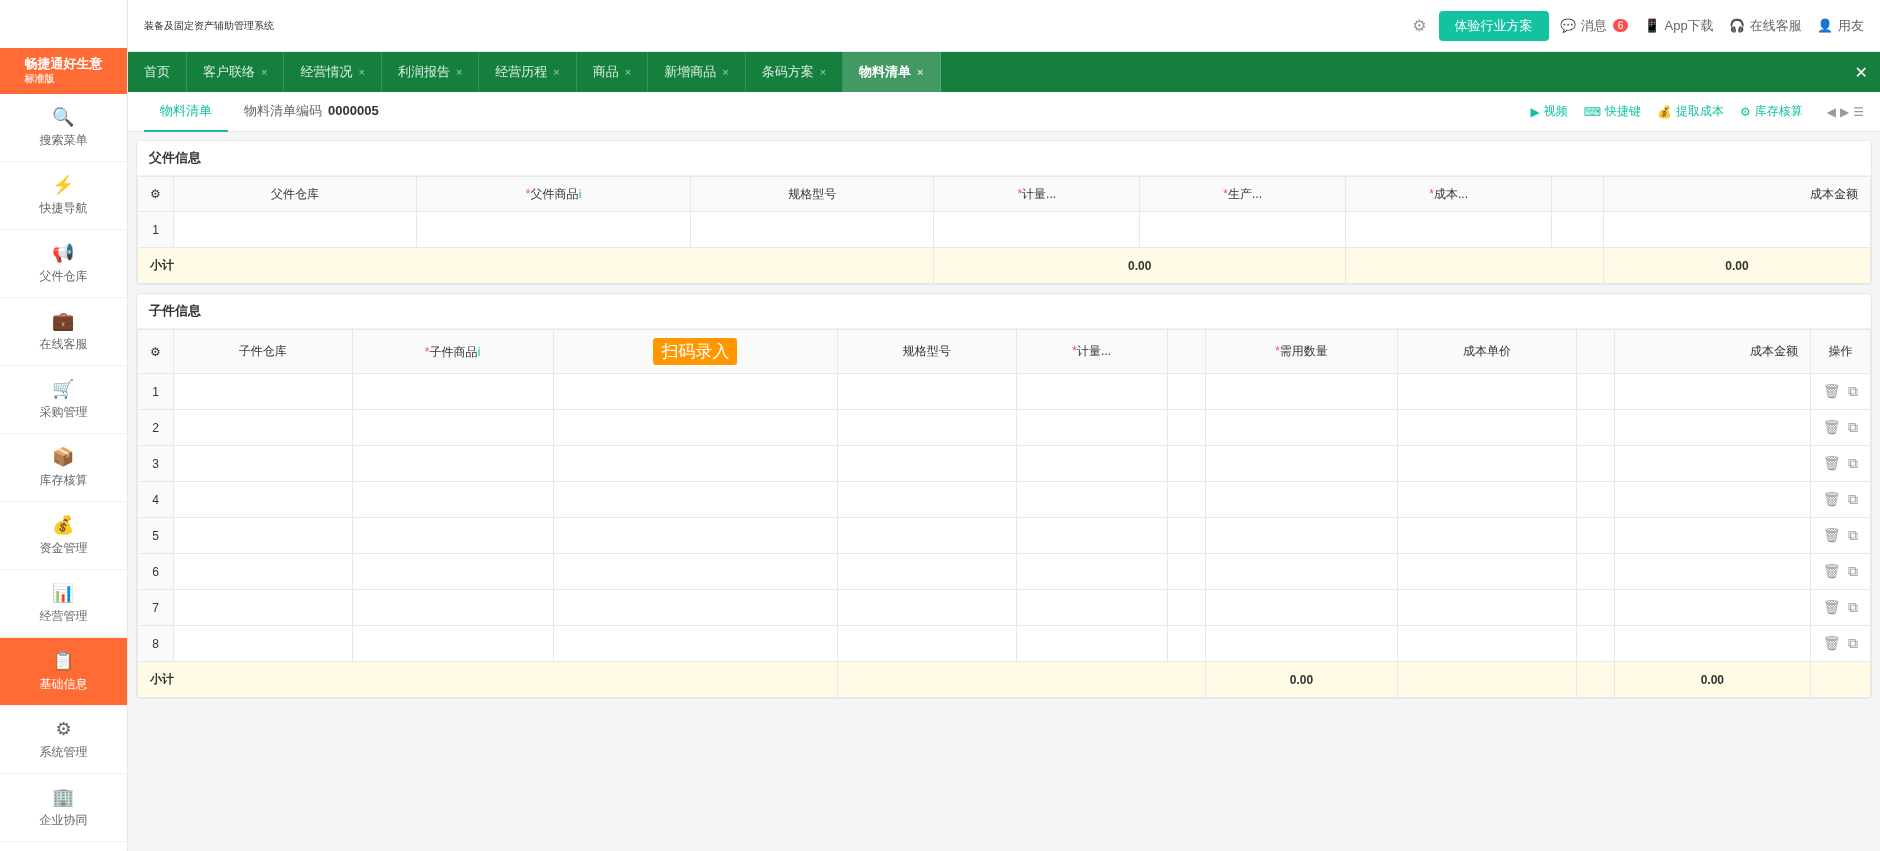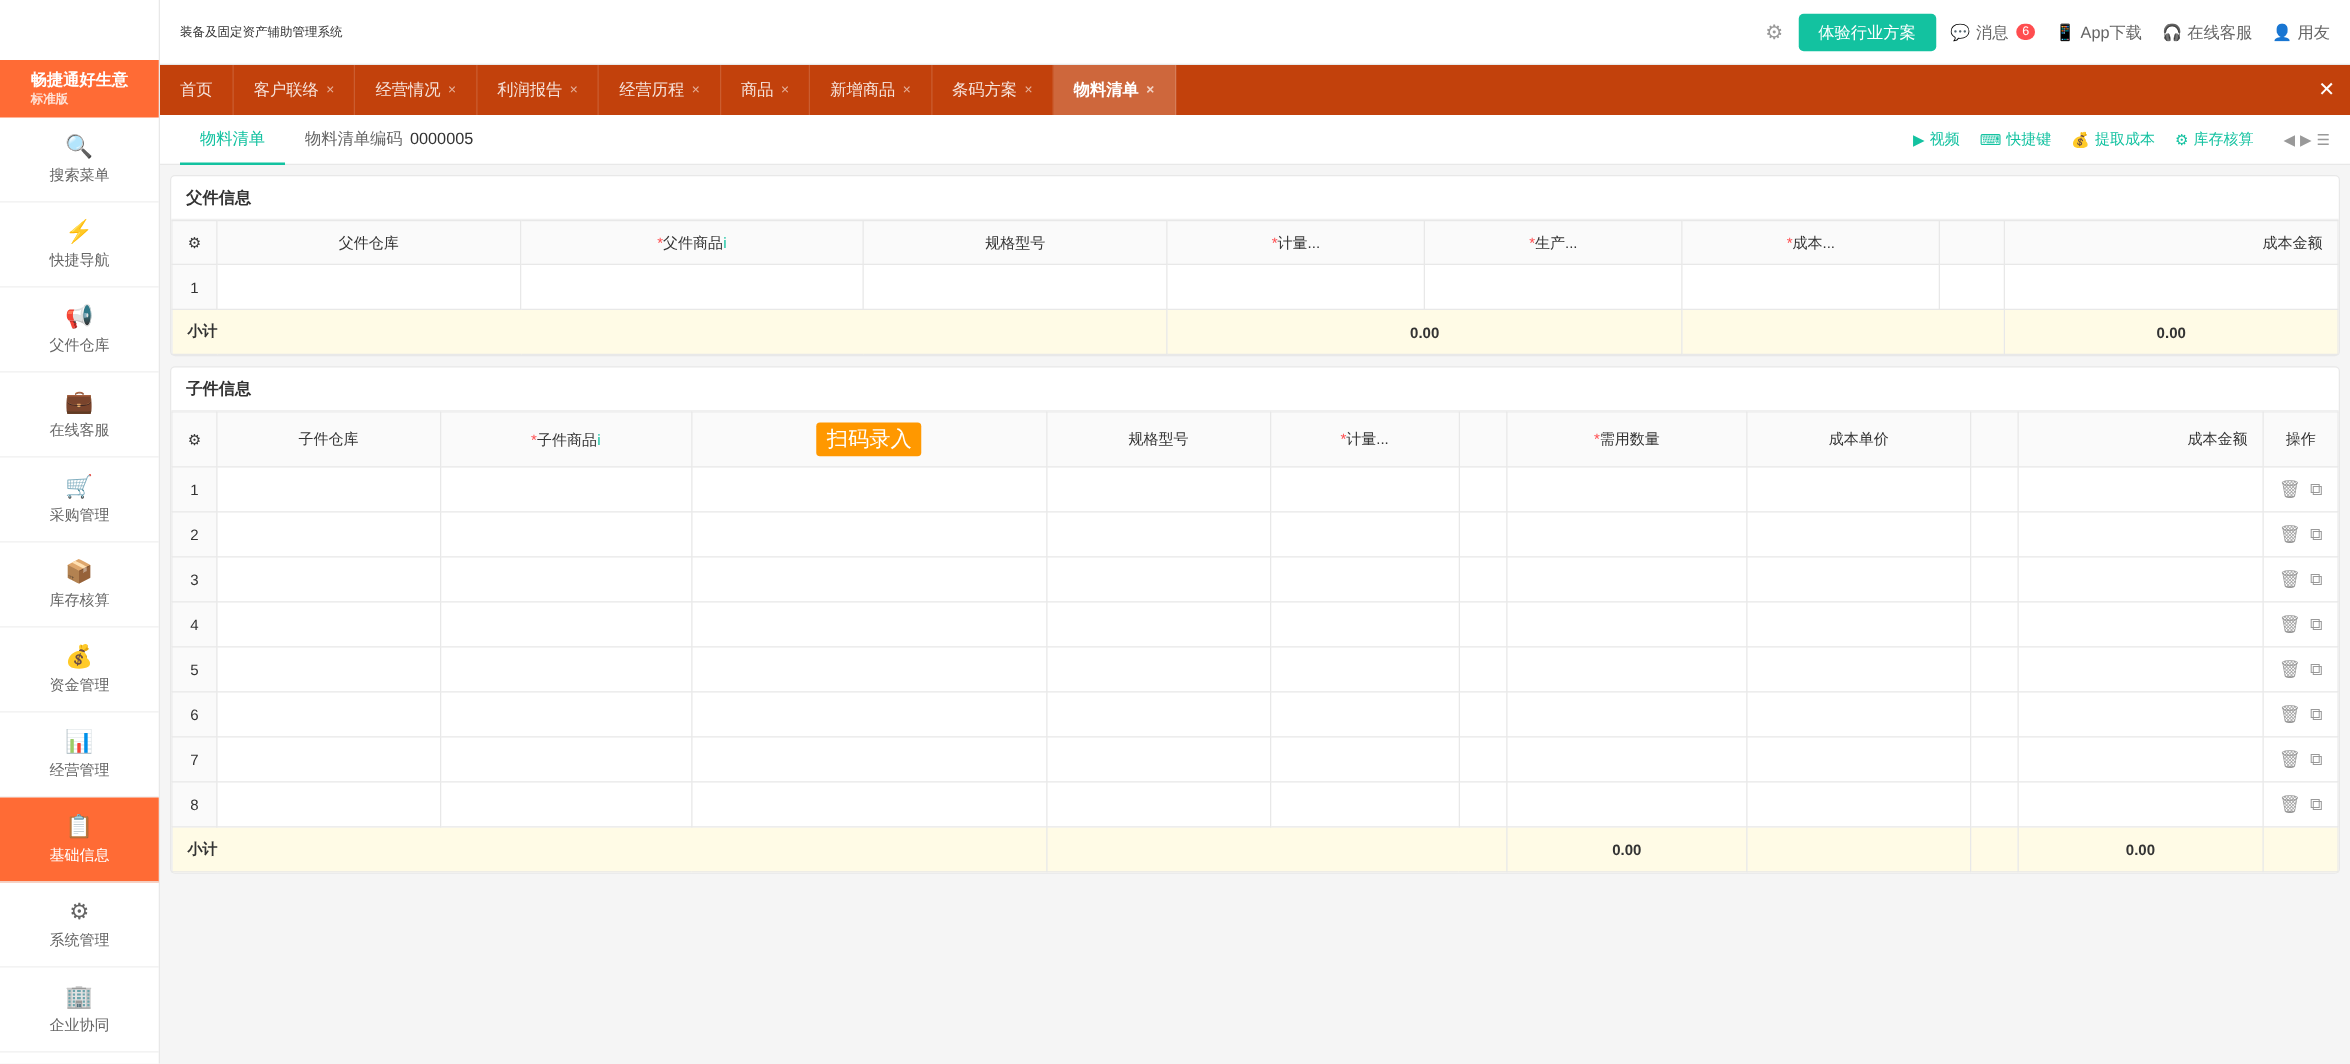--- a/index.html
+++ b/index.html
@@ -20,21 +20,21 @@
     
     .topbar { height: 52px; background: #fff; border-bottom: 1px solid #e8e8e8; display: flex; align-items: center; padding: 0 16px; gap: 12px; }
     .topbar-title { font-size: 10px; color: #333; flex: 1; }
     .topbar-btn { background: #13c2a0; color: #fff; border: none; border-radius: 4px; padding: 6px 16px; cursor: pointer; font-size: 13px; }
     .topbar-right { display: flex; align-items: center; gap: 16px; color: #666; font-size: 13px; }
     .topbar-right-item { display: flex; align-items: center; gap: 4px; cursor: pointer; }
     .badge { background: #ff4d4f; color: #fff; border-radius: 10px; font-size: 10px; padding: 1px 5px; margin-left: 2px; }
     .gear-icon { color: #999; cursor: pointer; font-size: 16px; }
 
     
-    .nav-tabs { background: #c2410c; display: flex; align-items: center; height: 40px; overflow: hidden; }
+    .nav-tabs { background: #15803d; display: flex; align-items: center; height: 40px; overflow: hidden; }
     .nav-tab { color: rgba(255,255,255,0.85); padding: 0 16px; height: 40px; display: flex; align-items: center; gap: 6px; cursor: pointer; font-size: 13px; white-space: nowrap; border-right: 1px solid rgba(255,255,255,0.15); }
     .nav-tab.active { background: rgba(255,255,255,0.2); color: #fff; font-weight: bold; }
     .nav-tab .close-x { font-size: 11px; opacity: 0.7; }
     .nav-close-all { margin-left: auto; padding: 0 12px; color: #fff; cursor: pointer; font-size: 16px; }
 
     
     .content { flex: 1; overflow: auto; background: #f5f5f5; padding: 0; }
 
     
     .sub-tabs { background: #fff; border-bottom: 1px solid #e8e8e8; display: flex; align-items: center; padding: 0 16px; height: 40px; }
@@ -191,21 +191,21 @@
   </div>
 
   <div class="content">
 
     <div class="sub-tabs">
       <div class="sub-tab active">
         <span>物料清单</span>
       </div>
       <div class="sub-tab" style="display:flex; gap:6px; align-items:center;justify-content:flex-end;">
         <span>物料清单编码</span>
-        <span style="color:#333; font-weight:normal;">0000005</span>
+        <span style="color:#333; font-weight:bold;">0000005</span>
       </div>
       <div class="sub-tab-actions">
         <div class="sub-tab-action">
           <span>▶</span>
           <span>视频</span>
         </div>
         <div class="sub-tab-action">
           <span>⌨</span>
           <span>快捷键</span>
         </div>

